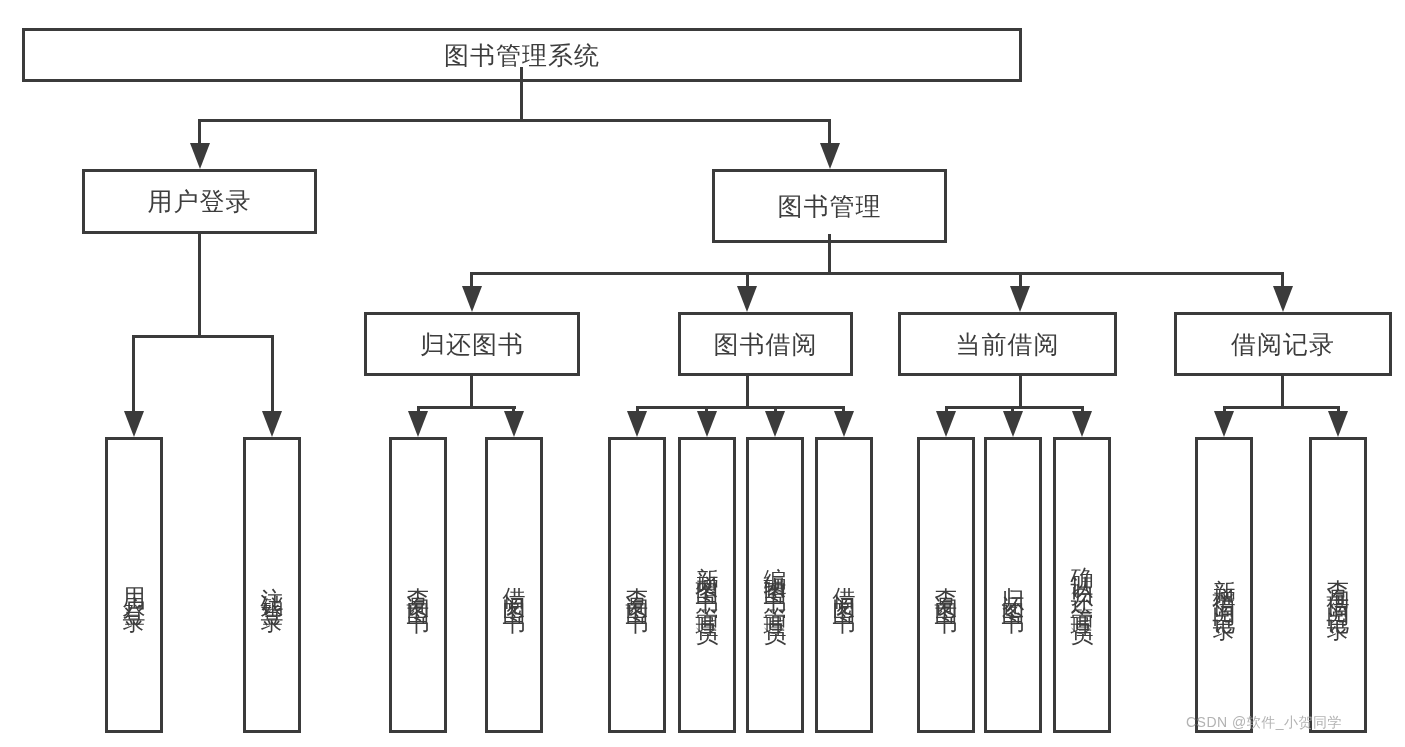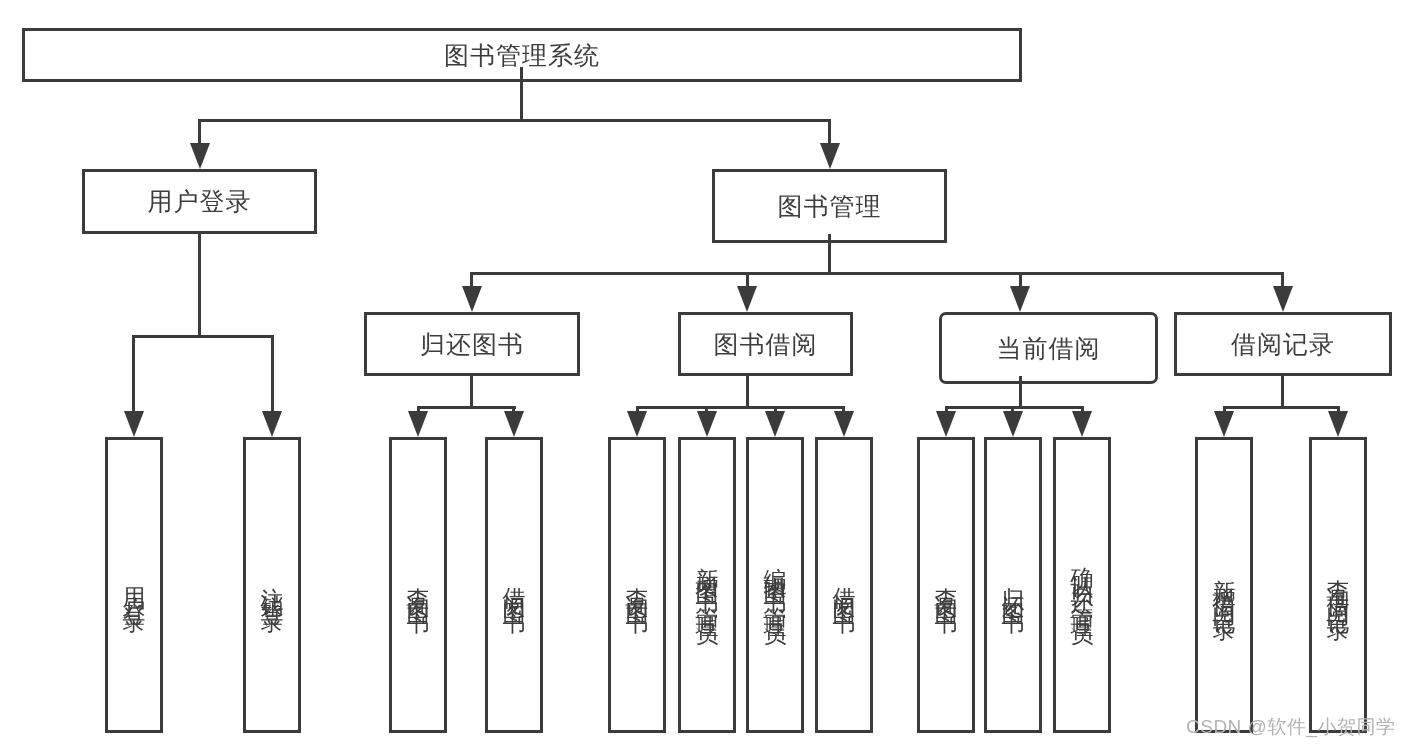--- a/index.html
+++ b/index.html
@@ -57,21 +57,21 @@
     position: absolute;
     width: 0; height: 0;
     border-left: 10px solid transparent;
     border-right: 10px solid transparent;
     border-top: 26px solid var(--line);
   }
   .watermark {
     position: absolute;
     left: 1186px;
     top: 714px;
-    font-size: 19px;
+    font-size: 14px;
     color: var(--wm);
     letter-spacing: 0.5px;
     white-space: nowrap;
   }
 </style>
 </head>
 <body>
 
 <div class="canvas">
 
@@ -100,21 +100,21 @@
   <div class="arrow" style="left:462px; top:286px;"></div>
   <div class="vline" style="left:746px; top:272px; height:17px;"></div>
   <div class="arrow" style="left:737px; top:286px;"></div>
   <div class="vline" style="left:1019px; top:272px; height:17px;"></div>
   <div class="arrow" style="left:1010px; top:286px;"></div>
   <div class="vline" style="left:1281px; top:272px; height:17px;"></div>
   <div class="arrow" style="left:1273px; top:286px;"></div>
 
   <div class="node" style="left:364px; top:312px; width:216px; height:64px;">归还图书</div>
   <div class="node" style="left:660px; top:312px; width:175px; height:64px;margin-left:18px;">图书借阅</div>
-  <div class="node" style="left:939px; top:312px; width:219px; height:72px;border-radius:7px;">当前借阅</div>
+  <div class="node" style="left:898px; top:312px; width:219px; height:64px;">当前借阅</div>
   <div class="node" style="left:1174px; top:312px; width:218px; height:64px;">借阅记录</div>
 
   <div class="vline" style="left:470px; top:376px; height:32px;"></div>
   <div class="hline" style="left:417px; top:406px; width:99px;"></div>
   <div class="vline" style="left:417px; top:406px; height:8px;"></div>
   <div class="arrow" style="left:408px; top:411px;"></div>
   <div class="vline" style="left:512px; top:406px; height:8px;"></div>
   <div class="arrow" style="left:504px; top:411px;"></div>
 
   <div class="vline" style="left:746px; top:376px; height:32px;"></div>

